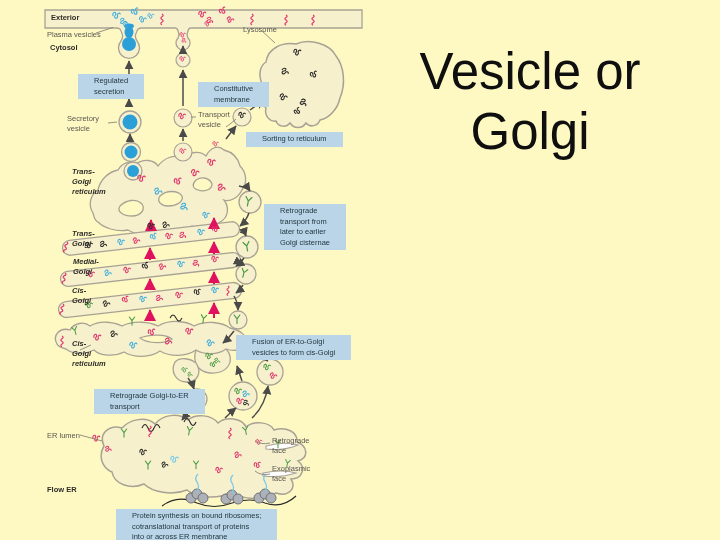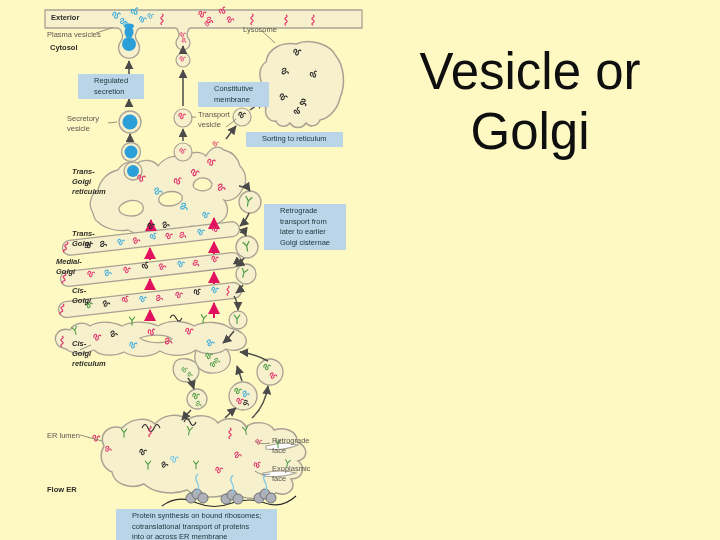--- a/index.html
+++ b/index.html
@@ -318,21 +318,21 @@
   <div class="lbl" style="left:67px;top:114px">Secretory
 vesicle</div>
   <div class="lbl" style="left:198px;top:110px">Transport
 vesicle</div>
   <div class="lbl" style="left:243px;top:25px">Lysosome</div>
   <div class="lbl bi" style="left:44px;top:167px">Trans-
 Golgi
 reticulum</div>
   <div class="lbl bi" style="left:44px;top:229px">Trans-
 Golgi</div>
-  <div class="lbl bi" style="left:28px;top:257px">Medial-
+  <div class="lbl bi" style="left:45px;top:257px">Medial-
 Golgi</div>
   <div class="lbl bi" style="left:44px;top:286px">Cis-
 Golgi</div>
   <div class="lbl bi" style="left:44px;top:339px">Cis-
 Golgi
 reticulum</div>
   <div class="lbl" style="left:47px;top:431px">ER lumen</div>
   <div class="lbl" style="left:272px;top:436px">Retrograde
 face</div>
   <div class="lbl" style="left:272px;top:464px">Exoplasmic
@@ -341,20 +341,24 @@
 
   <div class="callout" style="left:78px;top:74px">Regulated
 secretion</div>
   <div class="callout" style="left:198px;top:82px">Constitutive
 membrane</div>
   <div class="callout" style="left:246px;top:132px">Sorting to reticulum</div>
   <div class="callout" style="left:264px;top:204px">Retrograde
 transport from
 later to earlier
 Golgi cisternae</div>
+  <div class="callout" style="left:236px;top:335px">Fusion of ER-to-Golgi
+vesicles to form cis-Golgi</div>
+  <div class="callout" style="left:94px;top:389px">Retrograde Golgi-to-ER
+transport</div>
   <div class="callout" style="left:116px;top:509px">Protein synthesis on bound ribosomes;
 cotranslational transport of proteins
 into or across ER membrane</div>
 
   <div id="title">
     <div>Vesicle or</div>
     <div>Golgi</div>
   </div>
 </div>
 

